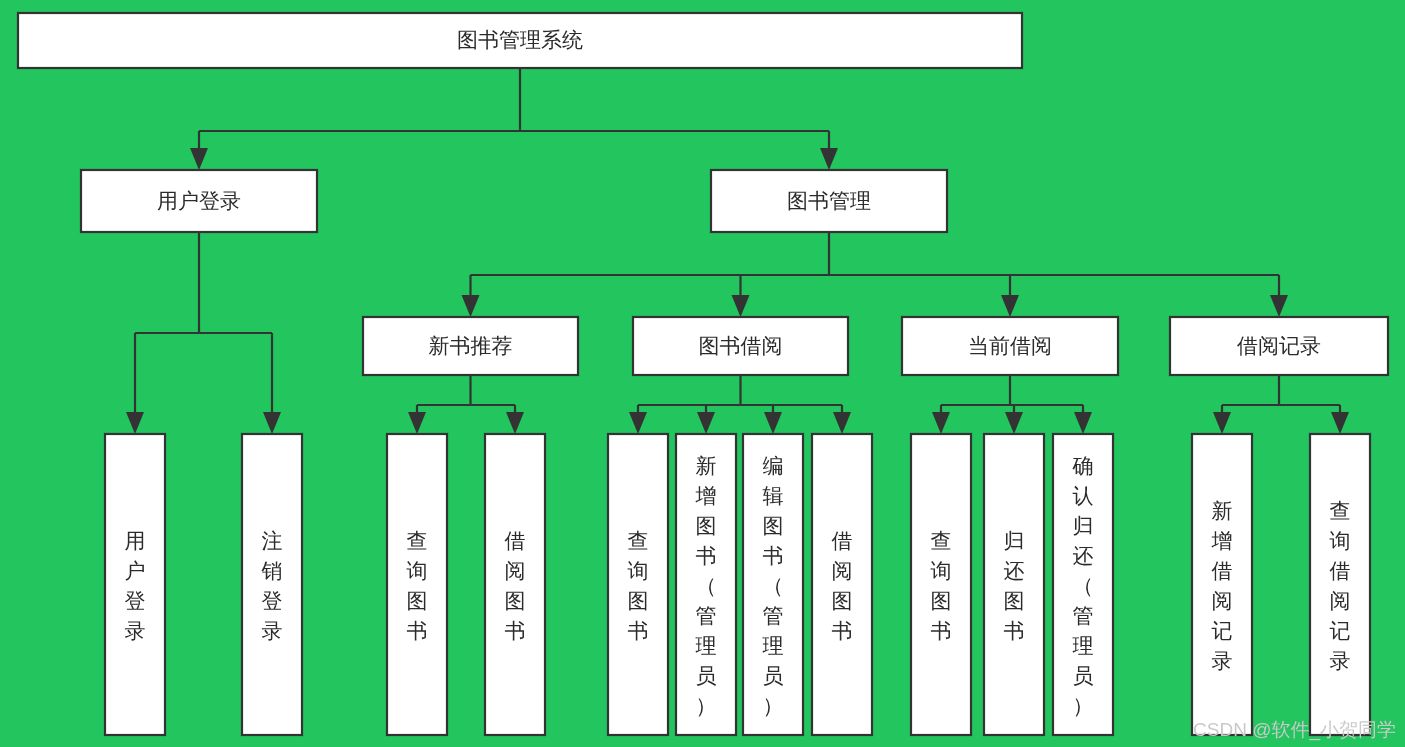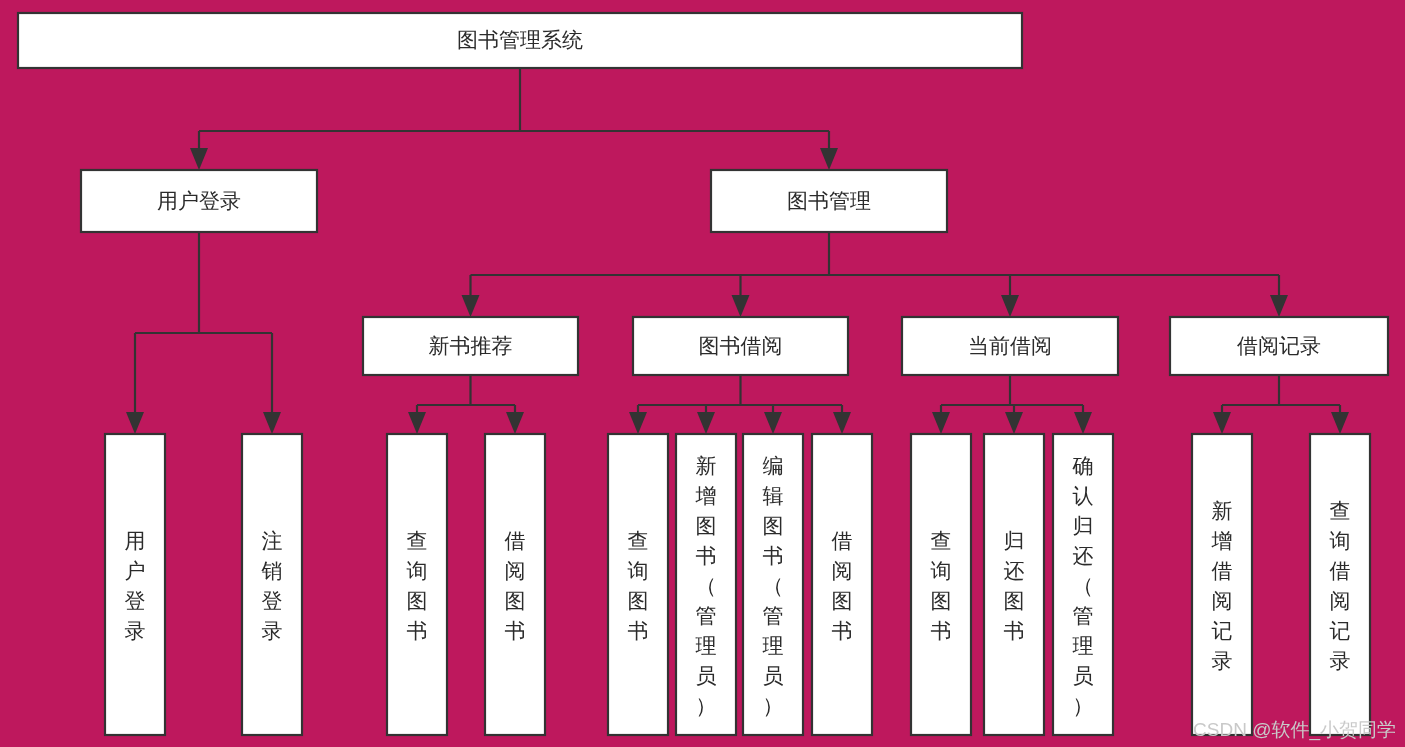--- a/index.html
+++ b/index.html
@@ -7,21 +7,21 @@
     padding: 0;
     background: #ffffff;
   }
   body {
     font-family: "Liberation Sans", "DejaVu Sans", sans-serif;
   }
   #diagram-root {
     position: relative;
     width: 1405px;
     height: 747px;
-    background: #be185d;
+    background: #22c55e;
     overflow: hidden;
   }
   #tree-svg {
     position: absolute;
     top: 0;
     left: 0;
     width: 1405px;
     height: 747px;
     display: block;
   }

